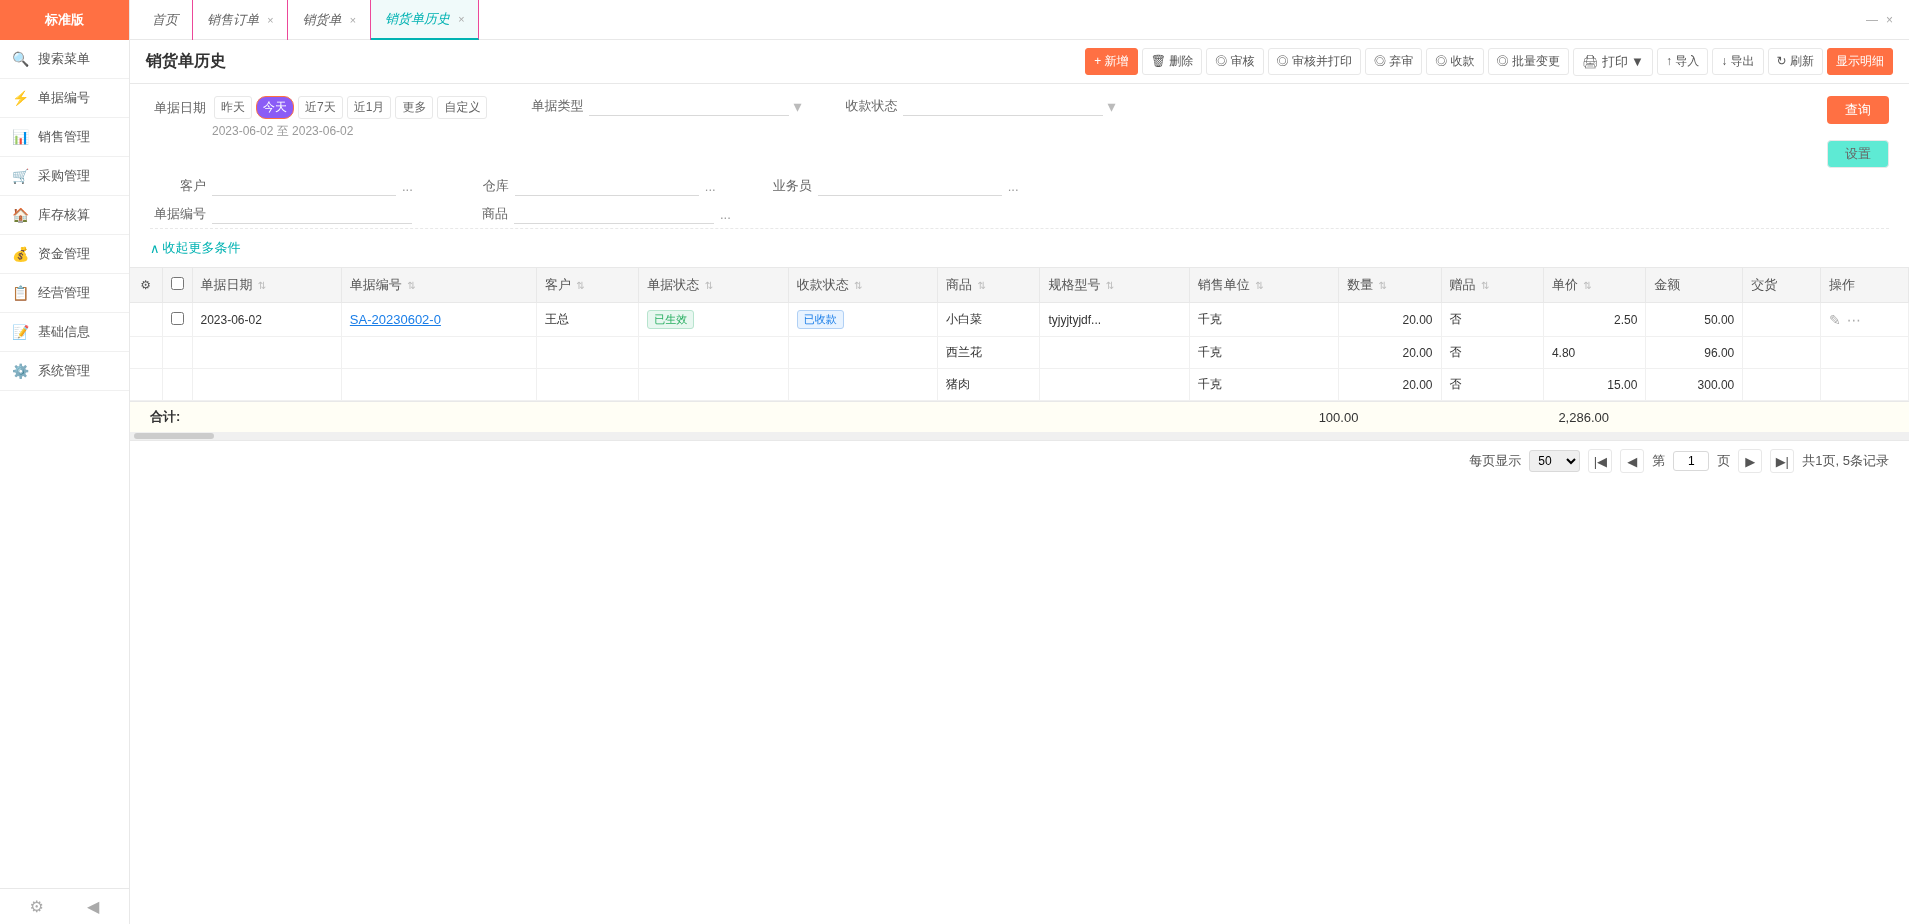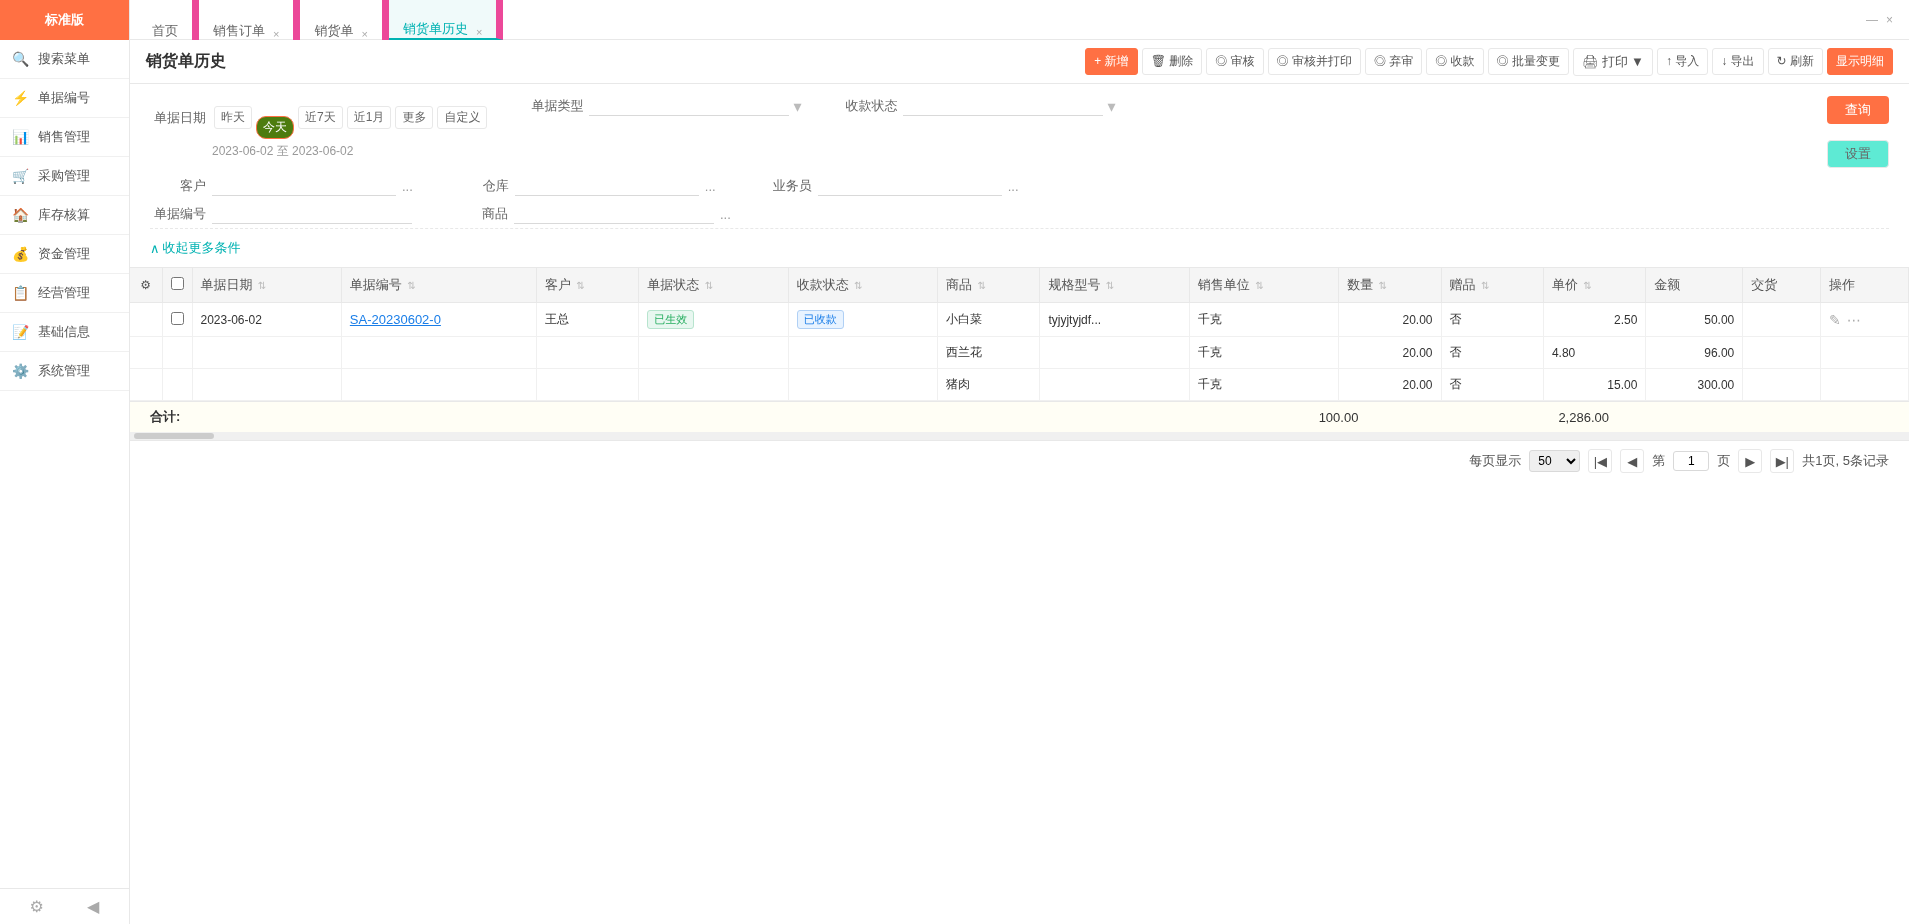--- a/index.html
+++ b/index.html
@@ -54,27 +54,28 @@
       border-bottom: 1px solid #e8e8e8;
       display: flex;
       align-items: center;
       padding: 0 8px;
       gap: 0;
     }
     .tab {
       height: 40px;
       padding: 0 14px;
       display: flex;
-      align-items: flex-end;
+      align-items: center;
       gap: 6px;
       cursor: pointer;
       color: #666;
-      border-right: 7px solid #ec4899;
+      border-right: 1px solid #ec4899;
       white-space: nowrap;
       font-size: 13px;
+      font-style: italic;
     }
     .tab.active {
       background: #f0fafa;
       color: #00b2b2;
       border-bottom: 2px solid #00b2b2;
     }
     .tab .close-x { font-size: 11px; color: #aaa; margin-left: 2px; }
     .topbar-right { margin-left: auto; display: flex; align-items: center; gap: 8px; padding-right: 8px; }
     .topbar-right span { color: #aaa; font-size: 12px; cursor: pointer; }
 
@@ -129,21 +130,21 @@
     .filter-date-group { display: flex; align-items: center; gap: 4px; }
     .date-btn {
       padding: 2px 6px;
       border: 1px solid #e8e8e8;
       border-radius: 3px;
       cursor: pointer;
       color: #666;
       font-size: 12px;
       background: #fff;
     }
-    .date-btn.active { background: #4d7c0f; color: #fff; border-color: #ff7043; border-radius: 10px; margin-top: 20px; }
+    .date-btn.active { background: #8b5cf6; color: #fff; border-color: #ff7043; border-radius: 10px; }
     .date-range { font-size: 12px; color: #999; margin-top: 2px; }
     .more-btn {
       color: #00b2b2;
       cursor: pointer;
       font-size: 12px;
       display: flex;
       align-items: center;
       gap: 3px;
       margin: 0 auto;
       padding: 4px 0;

